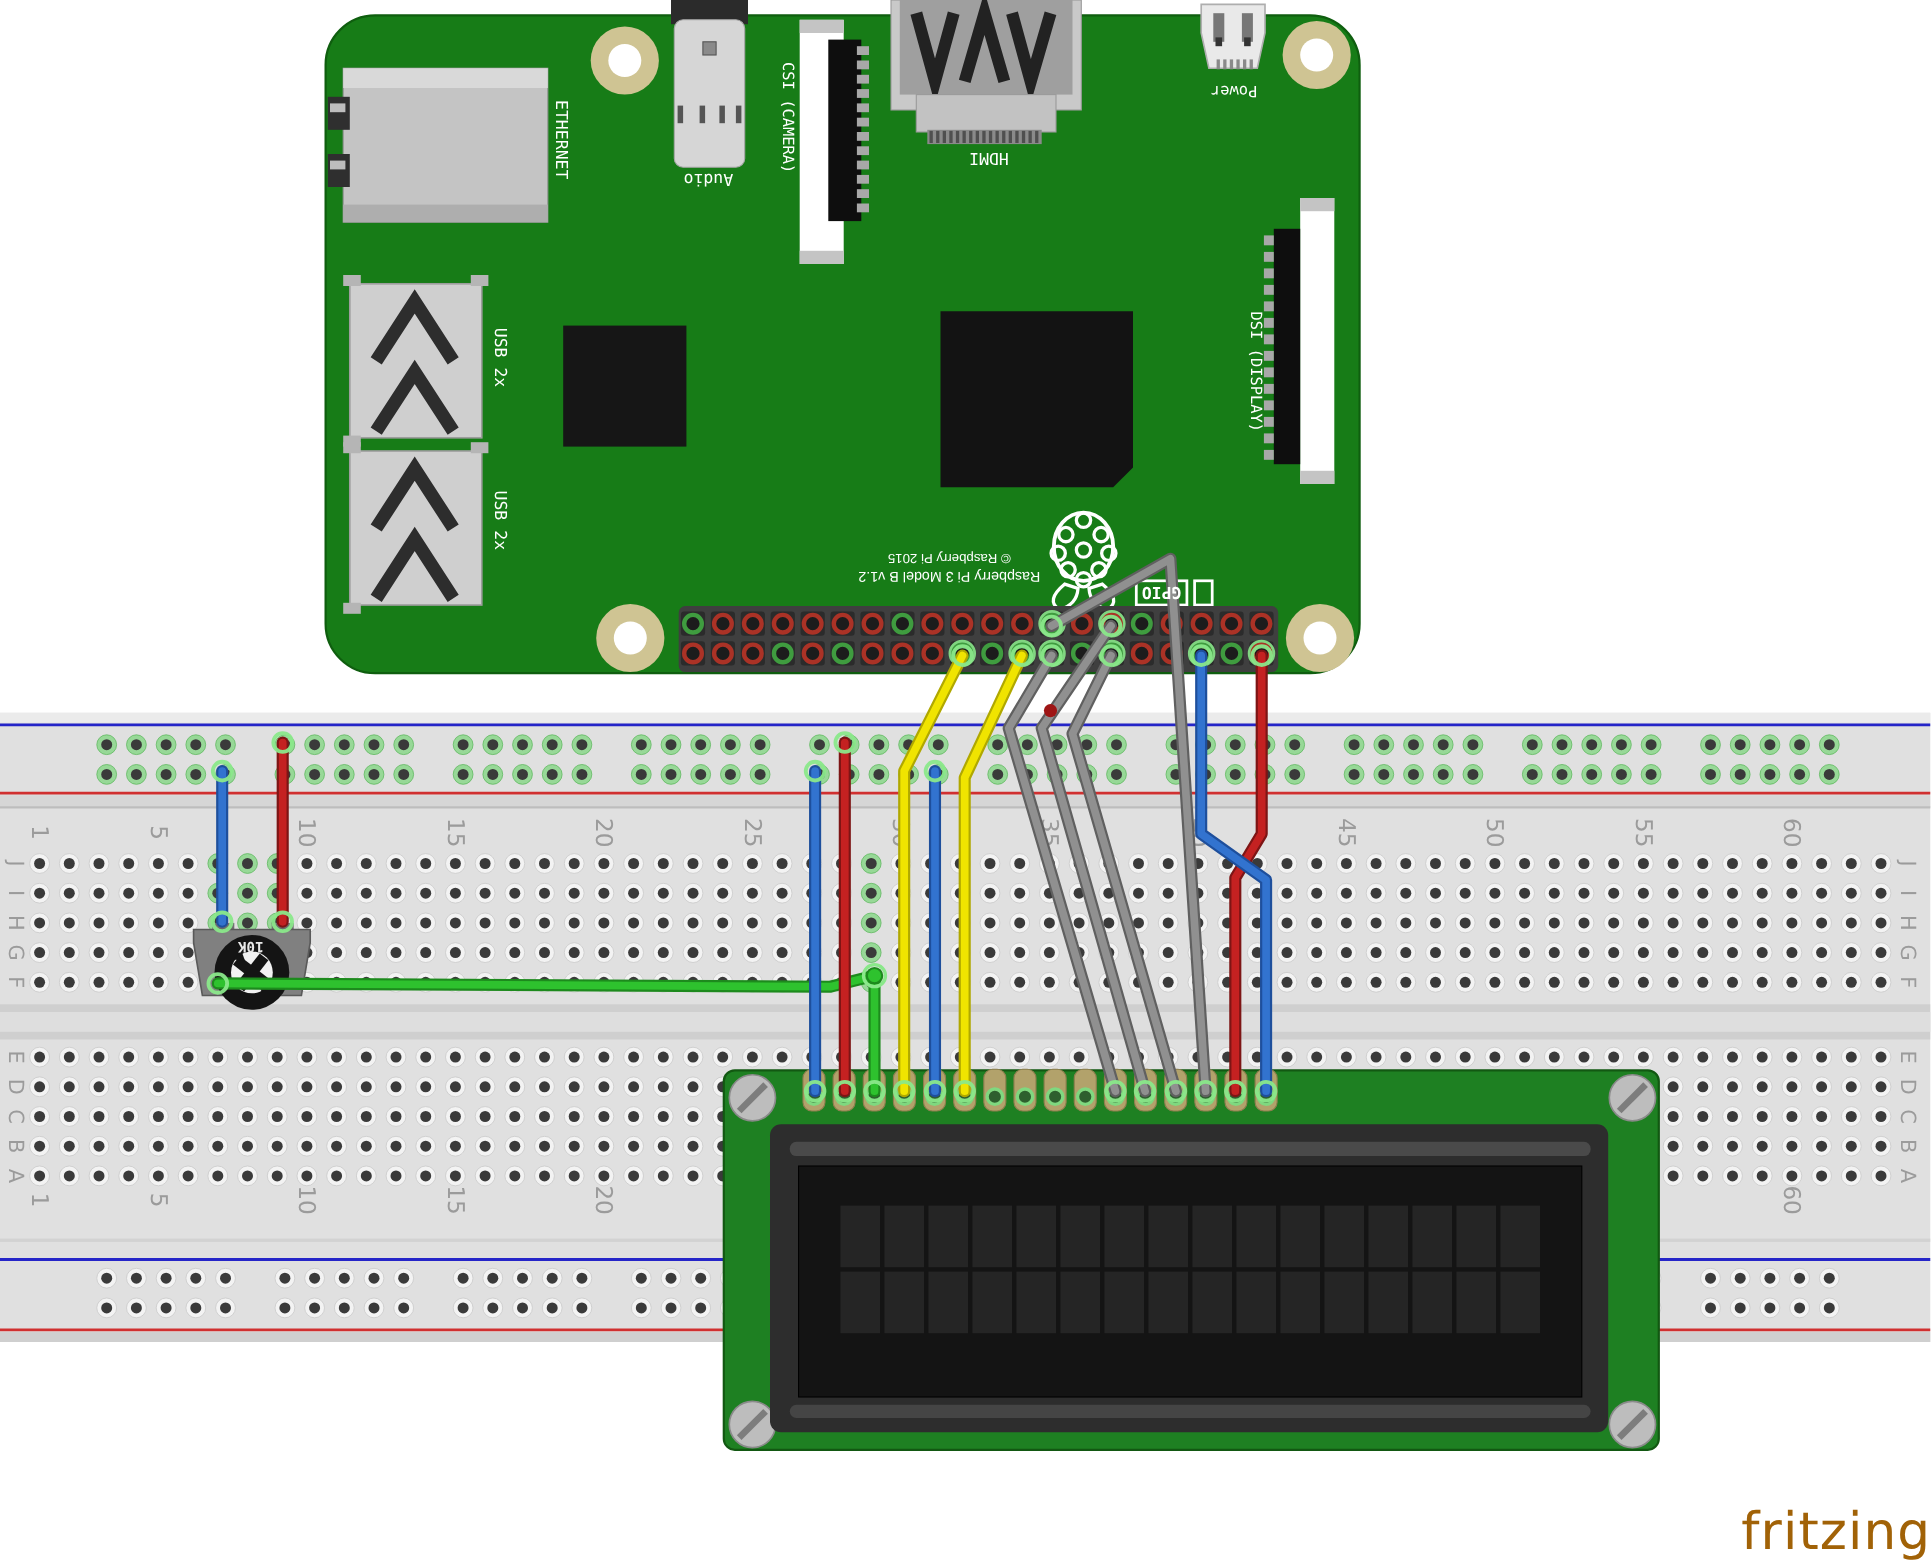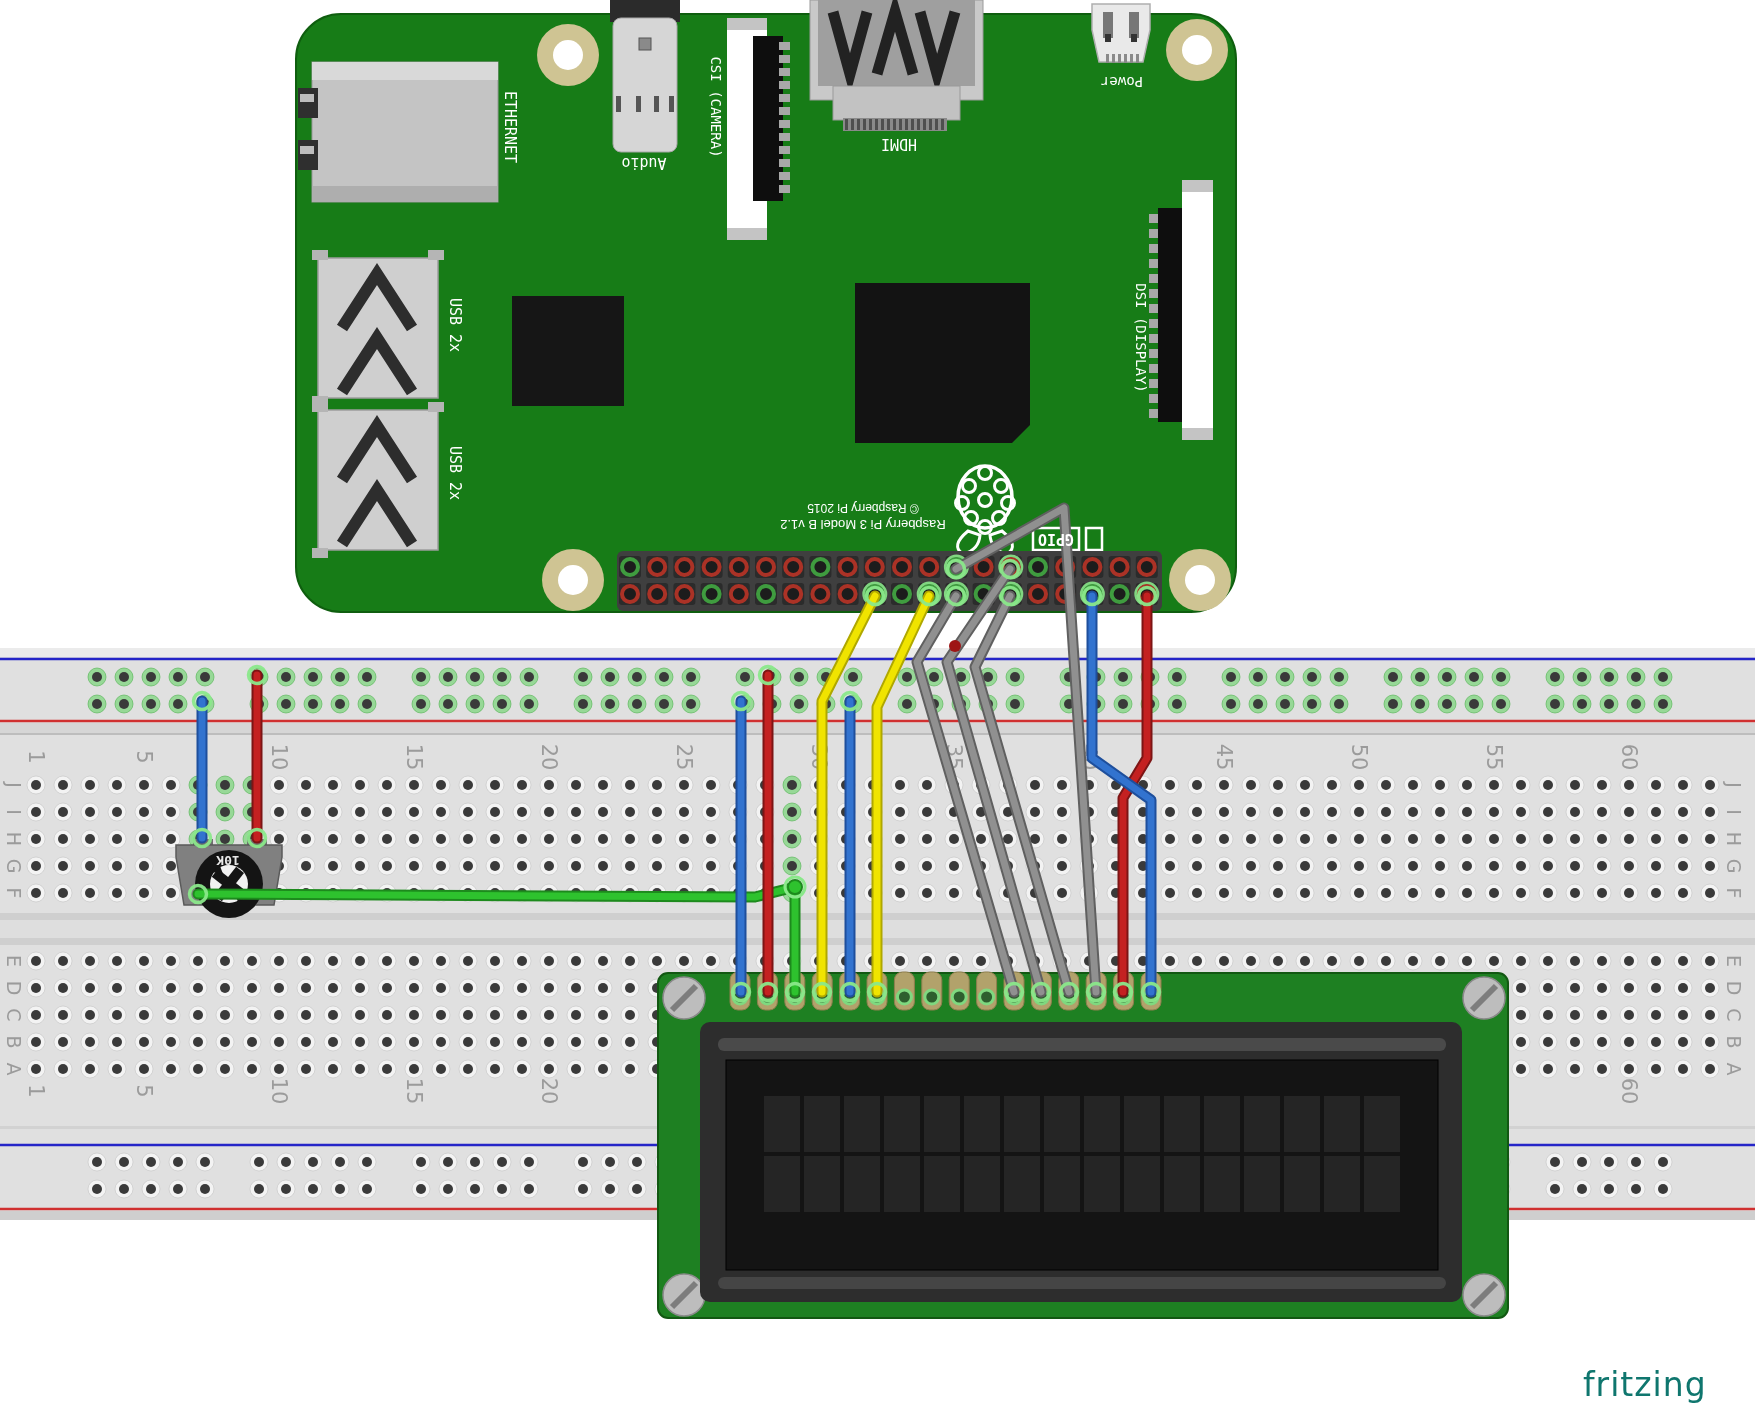--- a/index.html
+++ b/index.html
@@ -8,23 +8,23 @@
   #stage{position:absolute;left:0;top:0;width:1755px;height:1425px;}
   svg{position:absolute;left:0;top:0;}
   .lbl{position:absolute;color:#fff;white-space:nowrap;
        font-family:"DejaVu Sans Mono",monospace;
        transform:translate(-50%,-50%) rotate(var(--r,0deg));}
   .silk{position:absolute;color:#fff;text-align:center;
         font-family:"Liberation Sans",sans-serif;
         transform:translate(-50%,-50%) rotate(180deg);line-height:16px;}
   .gpio-lbl{font-weight:bold;}
   .pot-lbl{font-family:"DejaVu Sans Mono",monospace;font-weight:bold;}
-  .watermark{position:absolute;color:#0f766e;
+  .watermark{position:absolute;color:#a16207;
              font-family:"DejaVu Sans",sans-serif;
-             font-size:33px;letter-spacing:1px;}
+             font-size:47px;letter-spacing:1px;}
 </style>
 </head>
 <body>
 
 <div id="stage">
   <svg id="scene" width="1755" height="1425" viewBox="0 0 1755 1425">
       <g>
         <rect x="0" y="648" width="1755" height="572" fill="#e0e0e0"></rect>
         <rect x="0" y="648" width="1755" height="9" fill="#ebebeb"></rect>
         <rect x="0" y="723" width="1755" height="11" fill="#d6d6d6"></rect>

